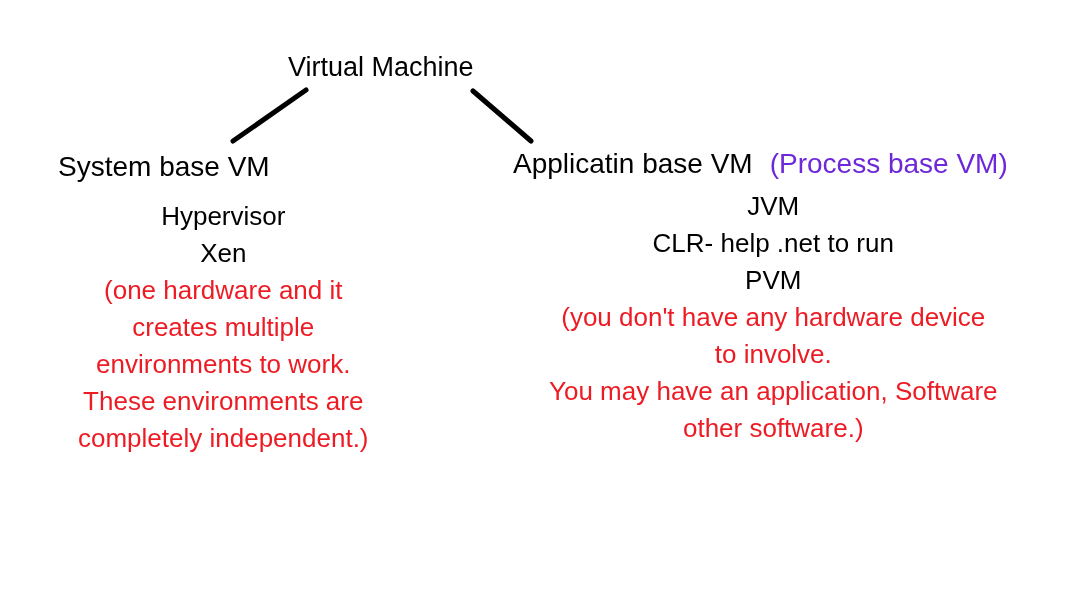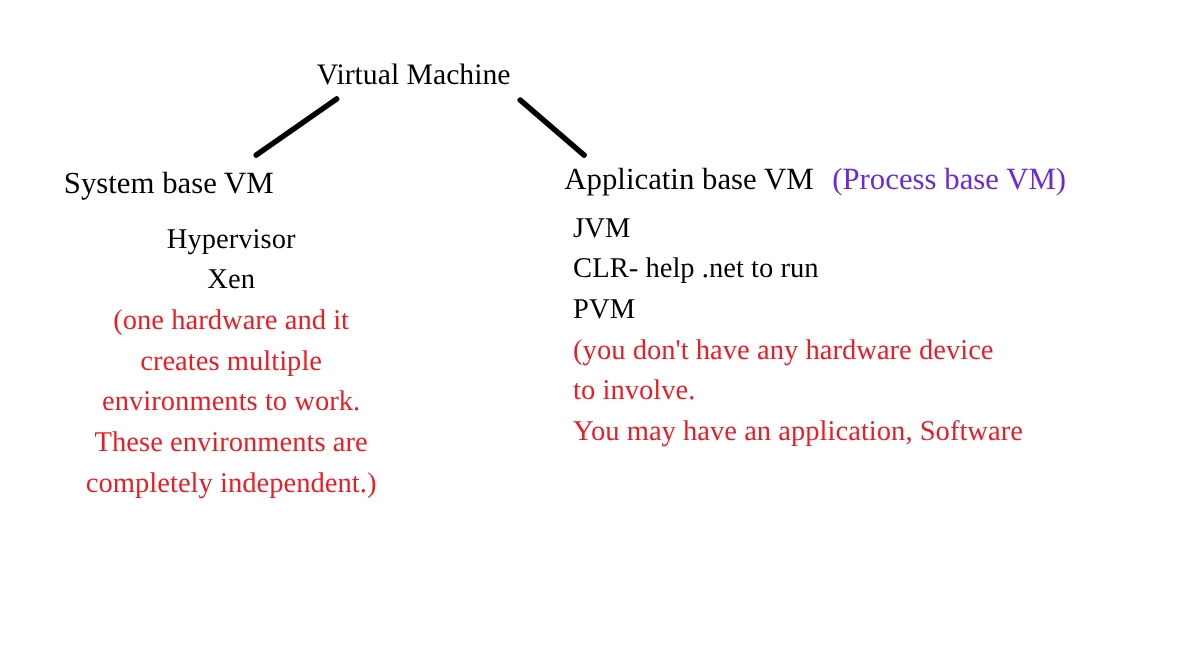--- a/index.html
+++ b/index.html
@@ -5,21 +5,21 @@
   html, body {
     margin: 0;
     padding: 0;
     background: #ffffff;
   }
   .canvas {
     position: relative;
     width: 1089px;
     height: 593px;
     background: #ffffff;
-    font-family: Liberation Serif, serif;
+    font-family: Liberation Sans, sans-serif;
     color: #000000;
     overflow: hidden;
   }
   .title {
     position: absolute;
     left: 288px;
     top: 52px;
     font-size: 27px;
     color: #000000;
     white-space: nowrap;
@@ -45,21 +45,21 @@
     margin-left: 17px;
     white-space: nowrap;
   }
   .block {
     position: absolute;
     font-size: 26px;
     line-height: 37px;
     white-space: nowrap;
   }
   .block-left  { left: 78px;  top: 198px; text-align: center; }
-  .block-right { left: 521px; top: 188px; }
+  .block-right { left: 549px; top: 188px; text-align: center; }
   .line-black { color: #000000; }
   .line-red   { color: #ED1C24; }
 </style>
 </head>
 <body>
 
 <div class="canvas">
 
   <div class="title">Virtual Machine</div>
 
@@ -85,15 +85,16 @@
     <span class="heading-alt">(Process base VM)</span>
   </div>
 
   <div class="block block-right">
     <div class="line-black">JVM</div>
     <div class="line-black">CLR- help .net to run</div>
     <div class="line-black">PVM</div>
     <div class="line-red">(you don't have any hardware device</div>
     <div class="line-red">to involve.</div>
     <div class="line-red">You may have an application, Software</div>
+    <div class="line-red">other software.)</div>
   </div>
 
 </div>
 
 </body></html>

